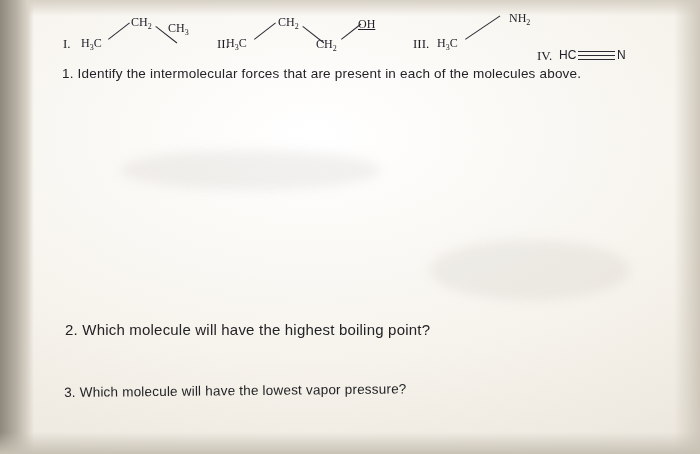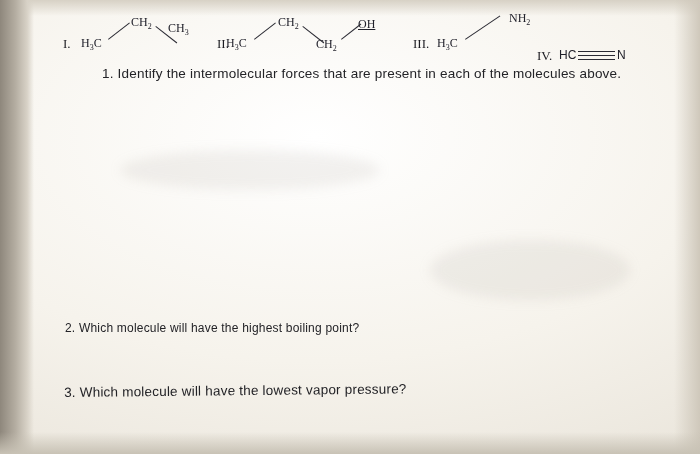--- a/index.html
+++ b/index.html
@@ -104,26 +104,25 @@
     position: absolute;
     font-family: "Liberation Sans", sans-serif;
     color: #232327;
     letter-spacing: 0.2px;
     white-space: nowrap;
   }
   #q1 {
     left: 62px;
     top: 66px;
     font-size: 13.5px;
-    margin-left: 40px;
   }
   #q2 {
     left: 65px;
     top: 321px;
-    font-size: 12px;
+    font-size: 15px;
   }
   #q3 {
     left: 64px;
     top: 385px;
     font-size: 13.5px;
     transform: rotate(-0.6deg);
     transform-origin: 0 0;
   }
   
   .smudge {

